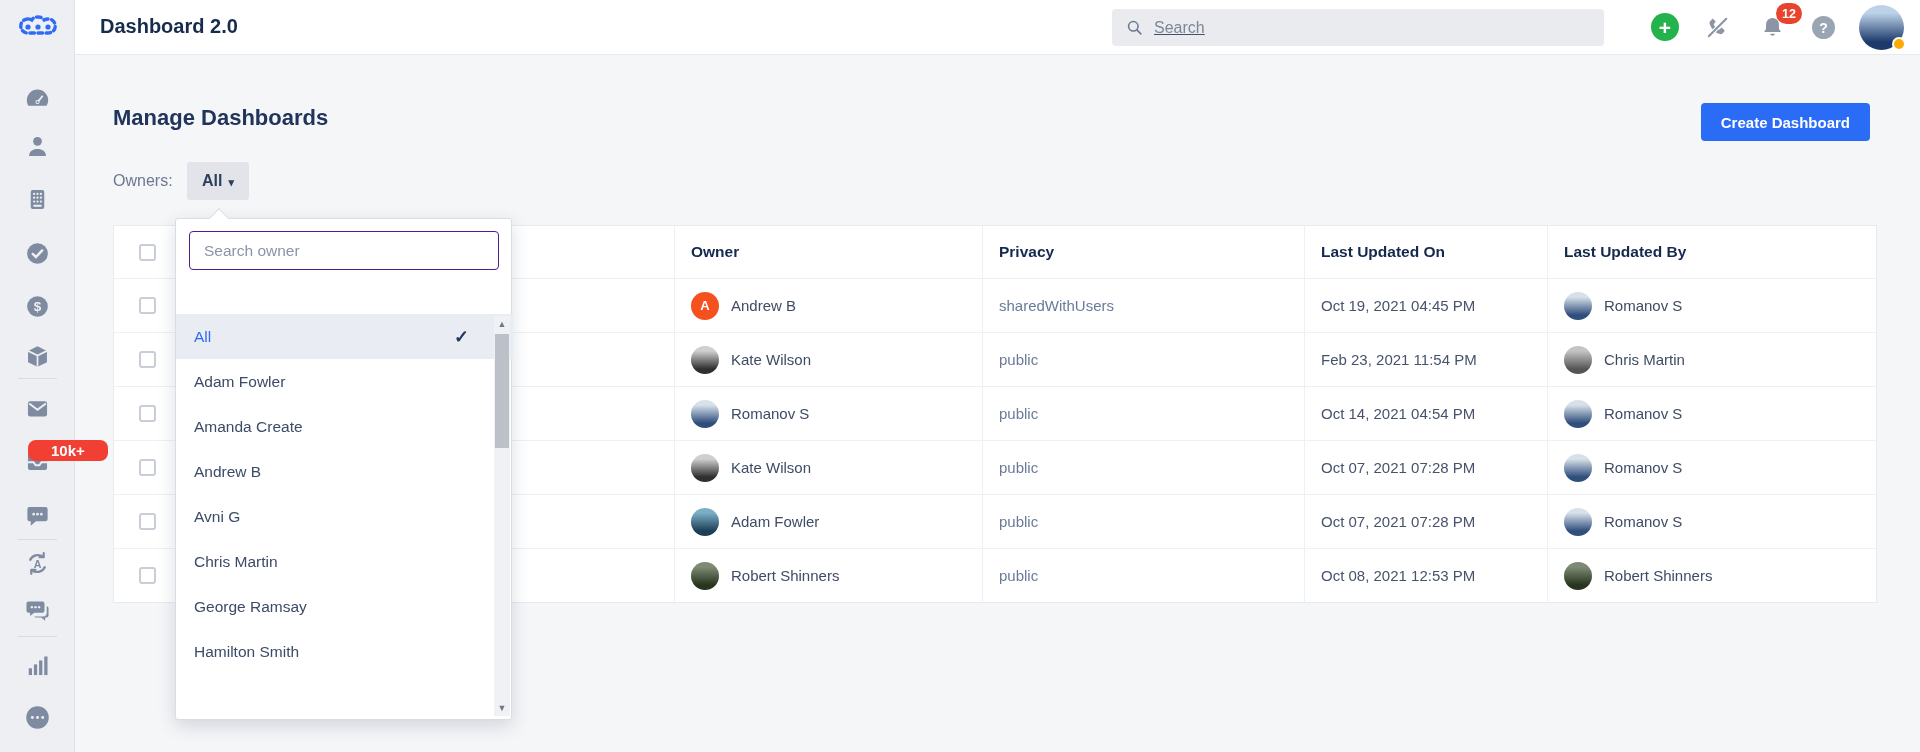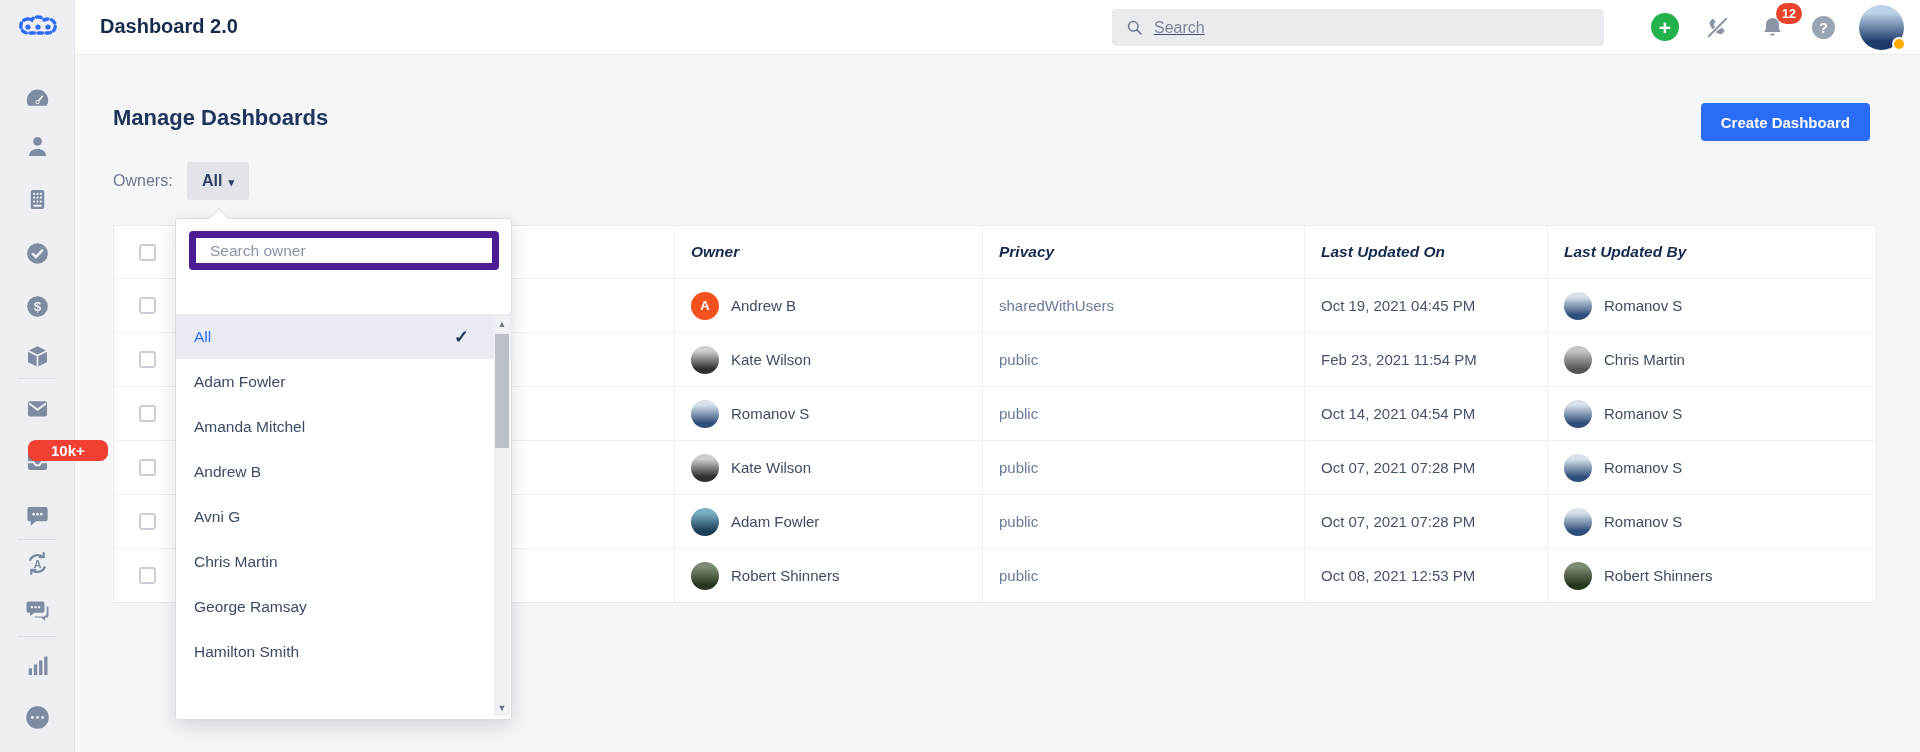--- a/index.html
+++ b/index.html
@@ -33,35 +33,35 @@
   .main { position:absolute; left:75px; top:55px; width:1845px; height:697px; background:#f5f6f8; }
   .page-title { position:absolute; left:38px; top:50px; font-size:22px; font-weight:700; color:#20345c; }
   .create-btn { position:absolute; right:50px; top:48px; height:38px; padding:0 20px; background:#2b6cf6; color:#fff; border:none; border-radius:4px; font-size:15px; font-weight:700; font-family:inherit; cursor:pointer; }
   .owners-label { position:absolute; left:38px; top:117px; font-size:16px; color:#6c7891; }
   .owner-filter-btn { position:absolute; left:112px; top:107px; height:38px; padding:0 15px; background:#e2e4e9; border:none; border-radius:3px; font-size:16px; font-weight:600; color:#2e3f5e; font-family:inherit; cursor:pointer; }
   .owner-filter-btn .caret { font-size:11px; margin-left:6px; color:#2e3f5e; }
 
   
   .table { position:absolute; left:38px; top:170px; width:1764px; background:#fff; border:1px solid #e7eaee; }
   .thead, .trow { display:grid; grid-template-columns:66px 494px 308px 322px 243px 329px; }
-  .thead { height:52px;font-style:italic; }
+  .thead { height:52px; }
   .trow { height:54px; border-top:1px solid #eef0f4; }
   .td, .th { display:flex; align-items:center; padding:0 16px; border-left:1px solid #eef0f4; overflow:hidden; }
   .td:first-child, .th:first-child { border-left:none; justify-content:center; padding:0; }
   .th { font-size:15.5px; font-weight:700; color:#15294e; }
   .name-text { font-size:15px; color:#3e4c63; }
   .privacy-text { font-size:15px; color:#6a7b99; }
   .date-text { font-size:15px; color:#47536b; }
   .cbx { width:17px; height:17px; border:2px solid #c8cdd6; border-radius:3px; background:#fff; cursor:pointer; }
   .avatar { width:28px; height:28px; border-radius:50%; flex:none; margin-right:12px; display:flex; align-items:center; justify-content:center; color:#fff; font-size:13px; font-weight:700; }
 
   
   .dropdown { position:absolute; left:100px; top:163px; width:337px; height:502px; background:#fff; border:1px solid #d9dde3; border-radius:3px; box-shadow:0 6px 18px rgba(23,43,77,.16); z-index:25; }
   .dropdown .pointer { position:absolute; left:36px; top:-8px; width:14px; height:14px; background:#fff; border-left:1px solid #d9dde3; border-top:1px solid #d9dde3; transform:rotate(45deg); }
-  .owner-search { position:absolute; left:13px; top:12px; width:310px; height:39px; border:7px solid #4c1d95; border-radius:4px; font-size:15.5px; color:#44506a; padding:0 14px; outline:none; font-family:inherit; }
+  .owner-search { position:absolute; left:13px; top:12px; width:310px; height:39px; border:1px solid #4c1d95; border-radius:4px; font-size:15.5px; color:#44506a; padding:0 14px; outline:none; font-family:inherit; }
   .owner-search::placeholder { color:#8a95a8; }
   .opt-list { position:absolute; left:0; top:95px; width:337px; }
   .opt { height:45px; display:flex; align-items:center; padding-left:18px; font-size:15.5px; color:#3c4b66; cursor:pointer; position:relative; }
   .opt.selected { background:#e9edf3; color:#2f6bf6; }
   .opt .tick { position:absolute; left:278px; color:#22385f; font-size:18px; font-weight:700; }
   .dd-scrollbar { position:absolute; left:318px; top:97px; width:16px; height:400px; background:#f0f1f4; cursor:pointer; }
   .dd-arrow { position:absolute; left:0; width:16px; height:16px; display:flex; align-items:center; justify-content:center; font-size:9px; color:#6f7888; }
   .dd-arrow.up { top:0; } .dd-arrow.down { bottom:0; }
   .dd-thumb { position:absolute; left:1px; top:18px; width:14px; height:114px; background:#bcc0c8; }
 </style>
@@ -321,21 +321,21 @@
     <input class="owner-search" type="text" placeholder="Search owner" style="">
     <div class="opt-list">
       <div class="opt selected">
           <span>All</span>
           <span class="tick">✓</span>
         </div>
       <div class="opt">
           <span>Adam Fowler</span>
         </div>
       <div class="opt">
-          <span>Amanda Mitchel</span>
+          <span>Amanda Create</span>
         </div>
       <div class="opt">
           <span>Andrew B</span>
         </div>
       <div class="opt">
           <span>Avni G</span>
         </div>
       <div class="opt">
           <span>Chris Martin</span>
         </div>

